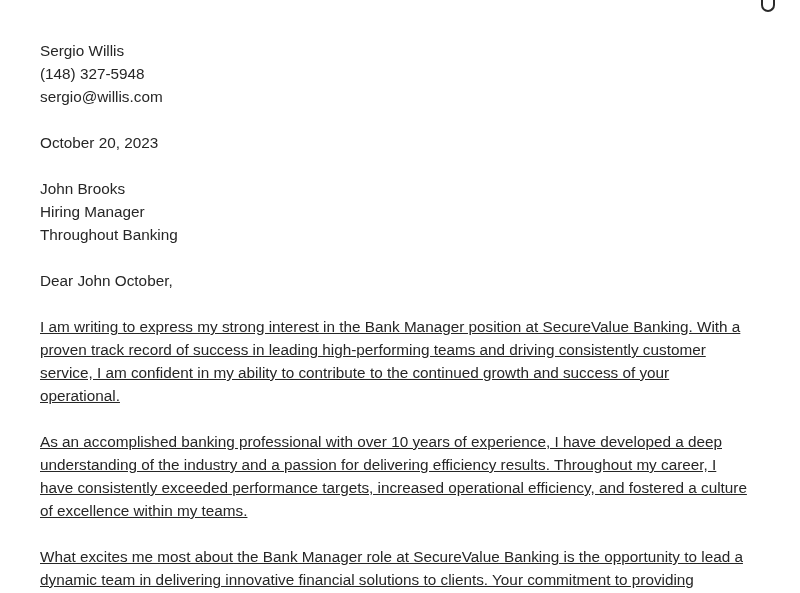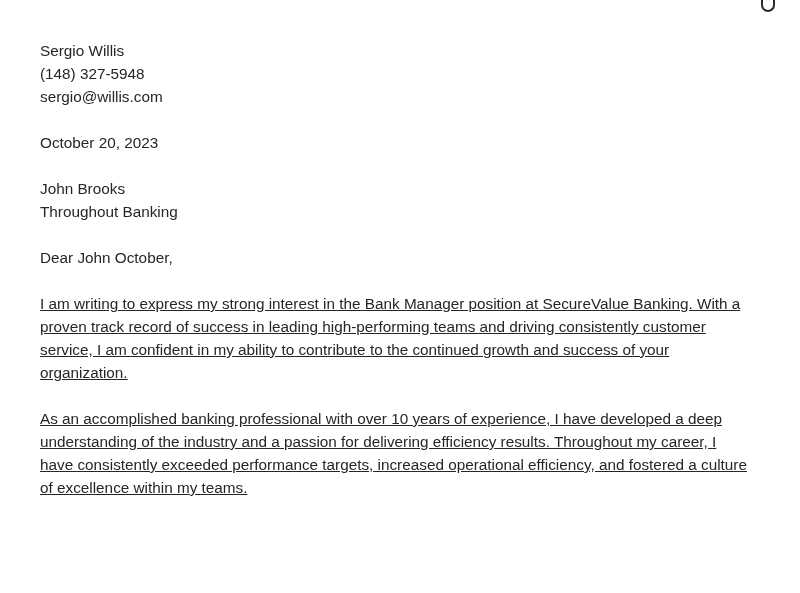--- a/index.html
+++ b/index.html
@@ -58,35 +58,40 @@
     <span class="line">(148) 327-5948</span>
     <span class="line">sergio@willis.com</span>
   </div>
 
   <div class="block">
     <span class="line">October 20, 2023</span>
   </div>
 
   <div class="block">
     <span class="line">John Brooks</span>
+    <span class="line">Hiring Manager</span>
     <span class="line">Throughout Banking</span>
   </div>
 
   <div class="block">
     <span class="line">Dear John October,</span>
   </div>
 
   <div class="para">
     <span class="line">I am writing to express my strong interest in the Bank Manager position at SecureValue Banking. With a</span>
     <span class="line">proven track record of success in leading high-performing teams and driving consistently customer</span>
     <span class="line">service, I am confident in my ability to contribute to the continued growth and success of your</span>
-    <span class="line">organization.</span>
+    <span class="line">operational.</span>
   </div>
 
   <div class="para">
     <span class="line">As an accomplished banking professional with over 10 years of experience, I have developed a deep</span>
     <span class="line">understanding of the industry and a passion for delivering efficiency results. Throughout my career, I</span>
     <span class="line">have consistently exceeded performance targets, increased operational efficiency, and fostered a culture</span>
     <span class="line">of excellence within my teams.</span>
   </div>
 
+  <div class="para">
+    <span class="line">What excites me most about the Bank Manager role at SecureValue Banking is the opportunity to lead a</span>
+    <span class="line">dynamic team in delivering innovative financial solutions to clients. Your commitment to providing</span>
+  </div>
 
 </div>
 
 </body></html>

